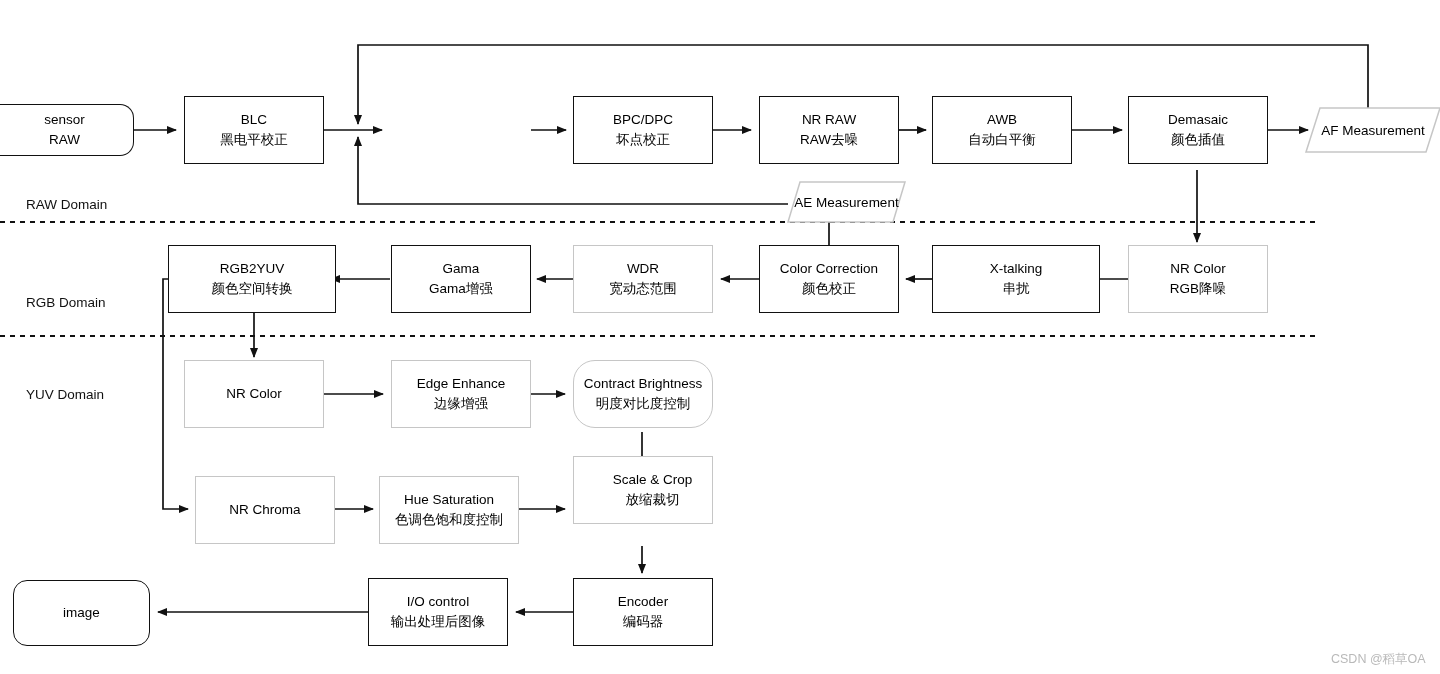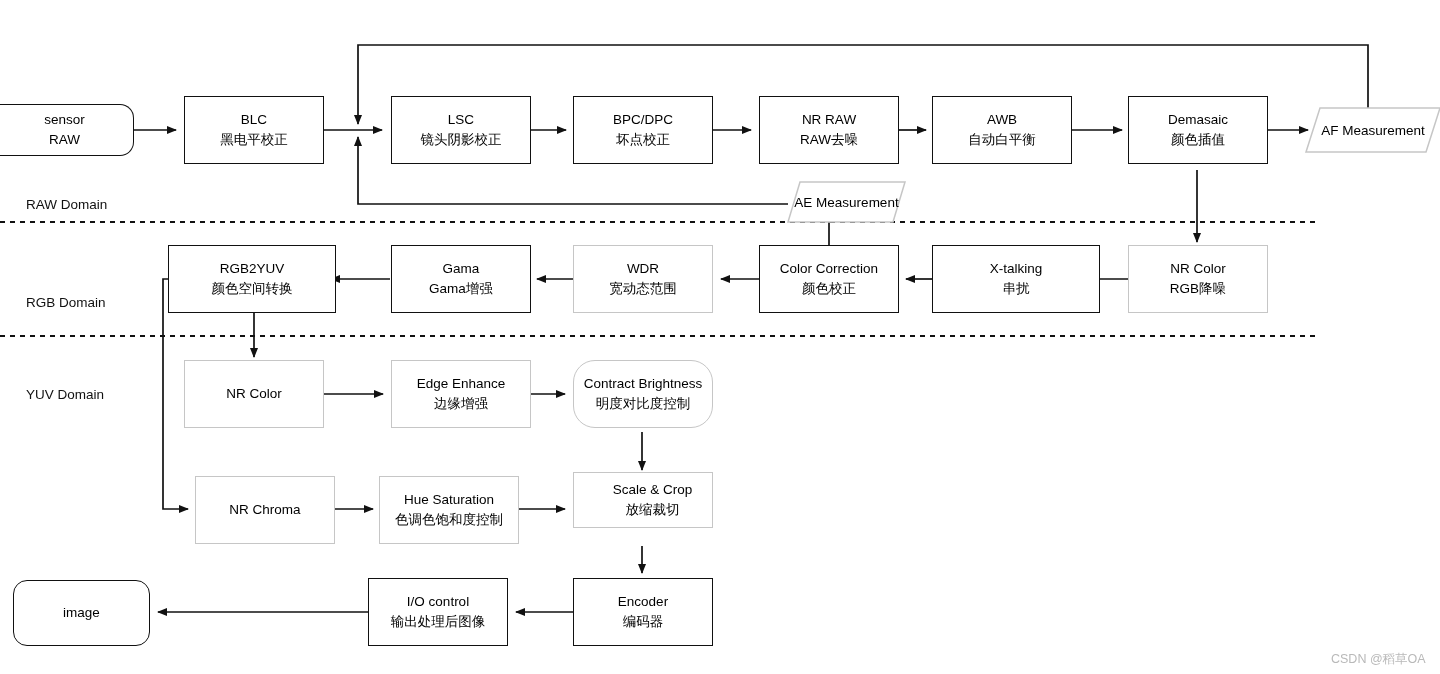--- a/index.html
+++ b/index.html
@@ -88,24 +88,20 @@
   <div class="node rounded clipped" style="left:-4px;top:104px;width:138px;height:52px;">
     <span>sensor</span>
     <span class="l2">RAW</span>
   </div>
 
   <div class="node dark" style="left:184px;top:96px;width:140px;height:68px;">
     <span>BLC</span>
     <span class="l2">黑电平校正</span>
   </div>
 
-  <div class="node dark" style="left:391px;top:96px;width:140px;height:68px;">
-    <span>LSC</span>
-    <span class="l2">镜头阴影校正</span>
-  </div>
 
   <div class="node dark" style="left:573px;top:96px;width:140px;height:68px;">
     <span>BPC/DPC</span>
     <span class="l2">坏点校正</span>
   </div>
 
   <div class="node dark" style="left:759px;top:96px;width:140px;height:68px;">
     <span>NR RAW</span>
     <span class="l2">RAW去噪</span>
   </div>
@@ -176,21 +172,21 @@
   <div class="node light" style="left:195px;top:476px;width:140px;height:68px;">
     <span>NR Chroma</span>
     <span class="l2"></span>
   </div>
 
   <div class="node light" style="left:379px;top:476px;width:140px;height:68px;">
     <span>Hue Saturation</span>
     <span class="l2">色调色饱和度控制</span>
   </div>
 
-  <div class="node light" style="left:573px;top:472px;width:140px;height:56px;padding-left:19px;">
+  <div class="node light" style="left:573px;top:456px;width:140px;height:68px;padding-left:19px;">
     <span>Scale &amp; Crop</span>
     <span class="l2">放缩裁切</span>
   </div>
 
   <div class="node dark" style="left:573px;top:578px;width:140px;height:68px;">
     <span>Encoder</span>
     <span class="l2">编码器</span>
   </div>
 
   <div class="node dark" style="left:368px;top:578px;width:140px;height:68px;">

